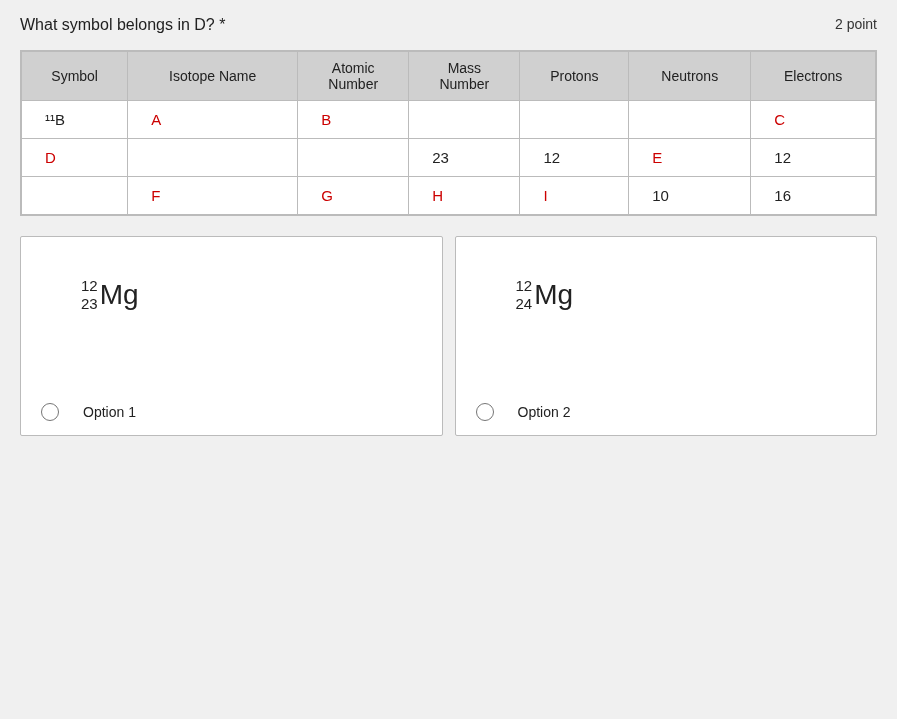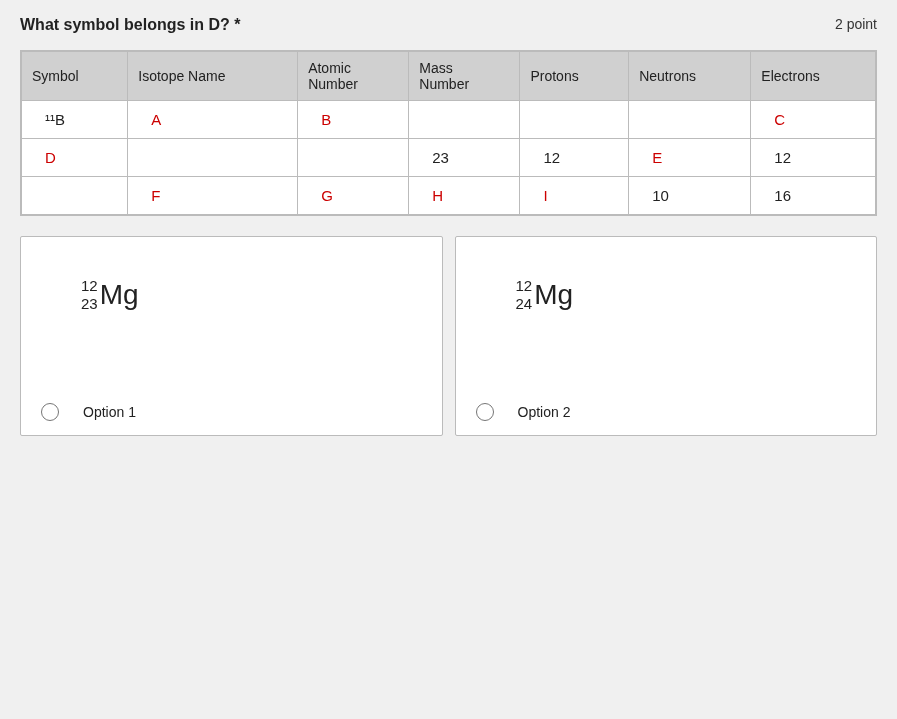--- a/index.html
+++ b/index.html
@@ -12,21 +12,21 @@
       color: #222;
     }
     .header-row {
       display: flex;
       justify-content: space-between;
       align-items: flex-start;
       margin-bottom: 16px;
     }
     .question-text {
       font-size: 16px;
-      font-weight: bold;
+      font-weight: normal;
     }
     .points-text {
       font-size: 14px;
       color: #333;
     }
 
     
     .table-wrapper {
       background: white;
       border: 1px solid #bbb;
@@ -34,21 +34,21 @@
     }
     table {
       width: 100%;
       border-collapse: collapse;
       font-size: 15px;
     }
     th {
       background: #d0d0d0;
       border: 1px solid #bbb;
       padding: 8px 10px;
-      text-align: left;
+      text-align: center;
       font-weight: normal;
       font-size: 14px;
     }
     td {
       border: 1px solid #bbb;
       padding: 10px 23px;
       text-align: left;
       background: white;
     }
 

